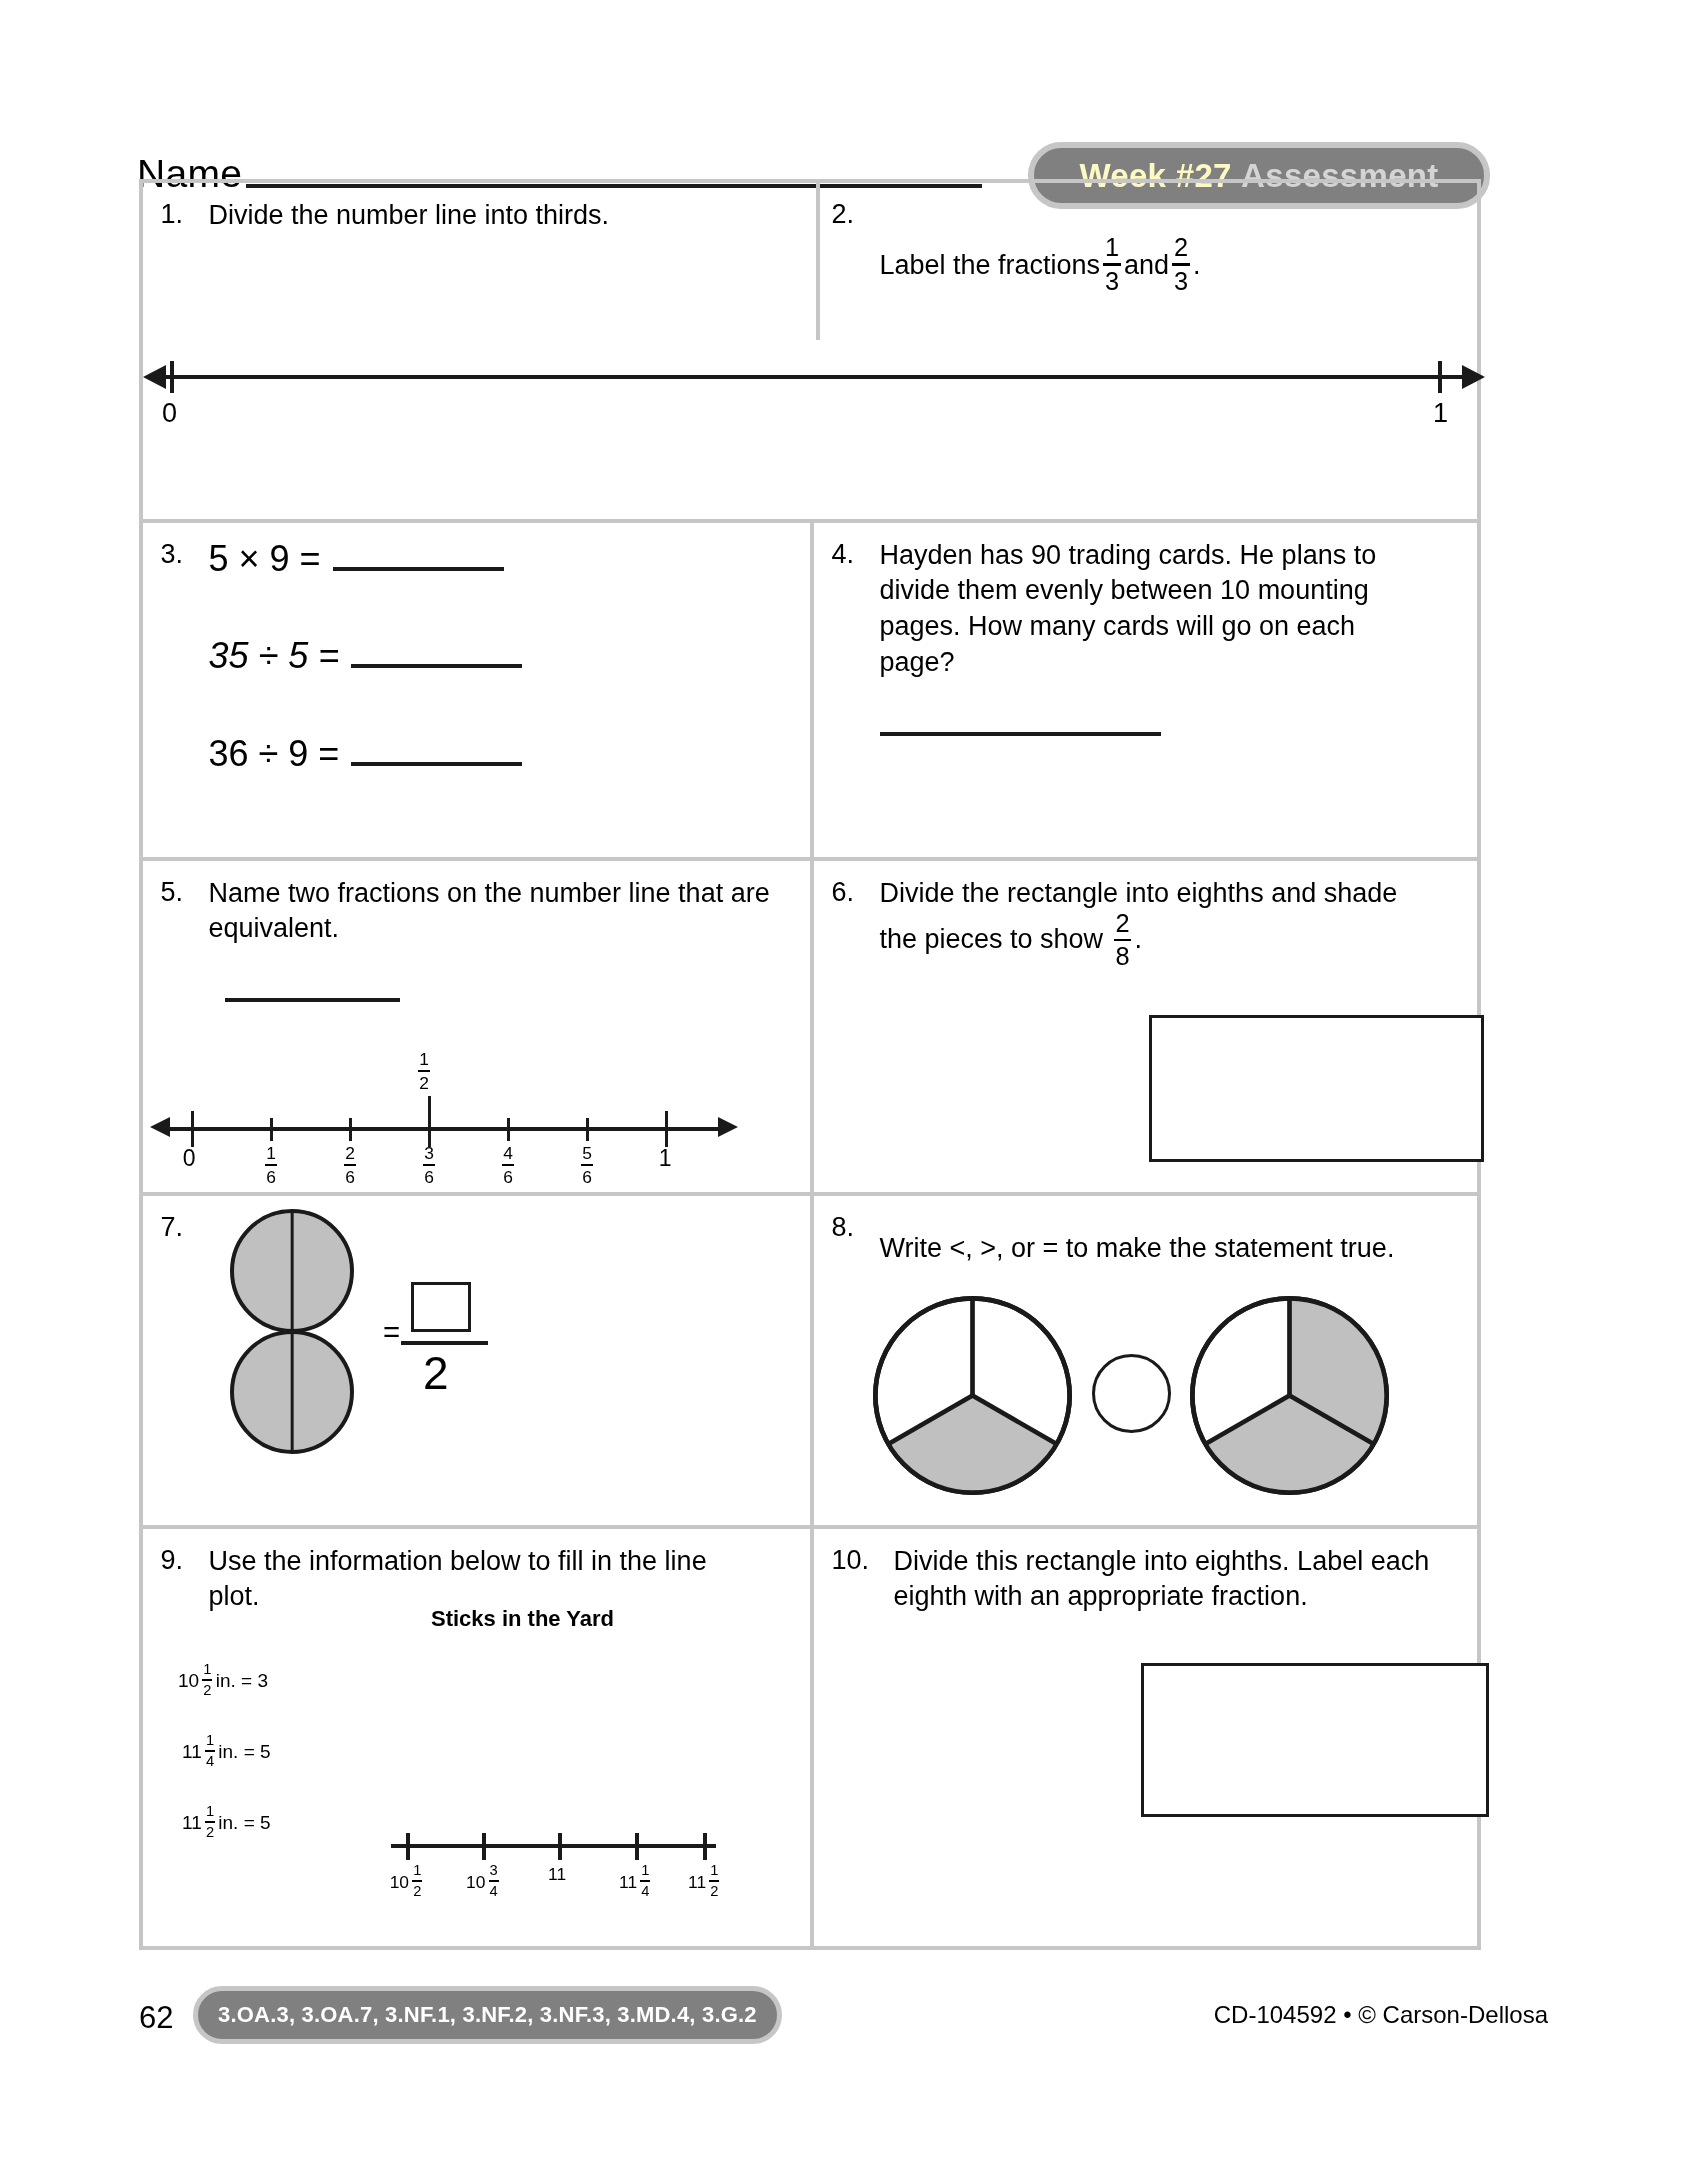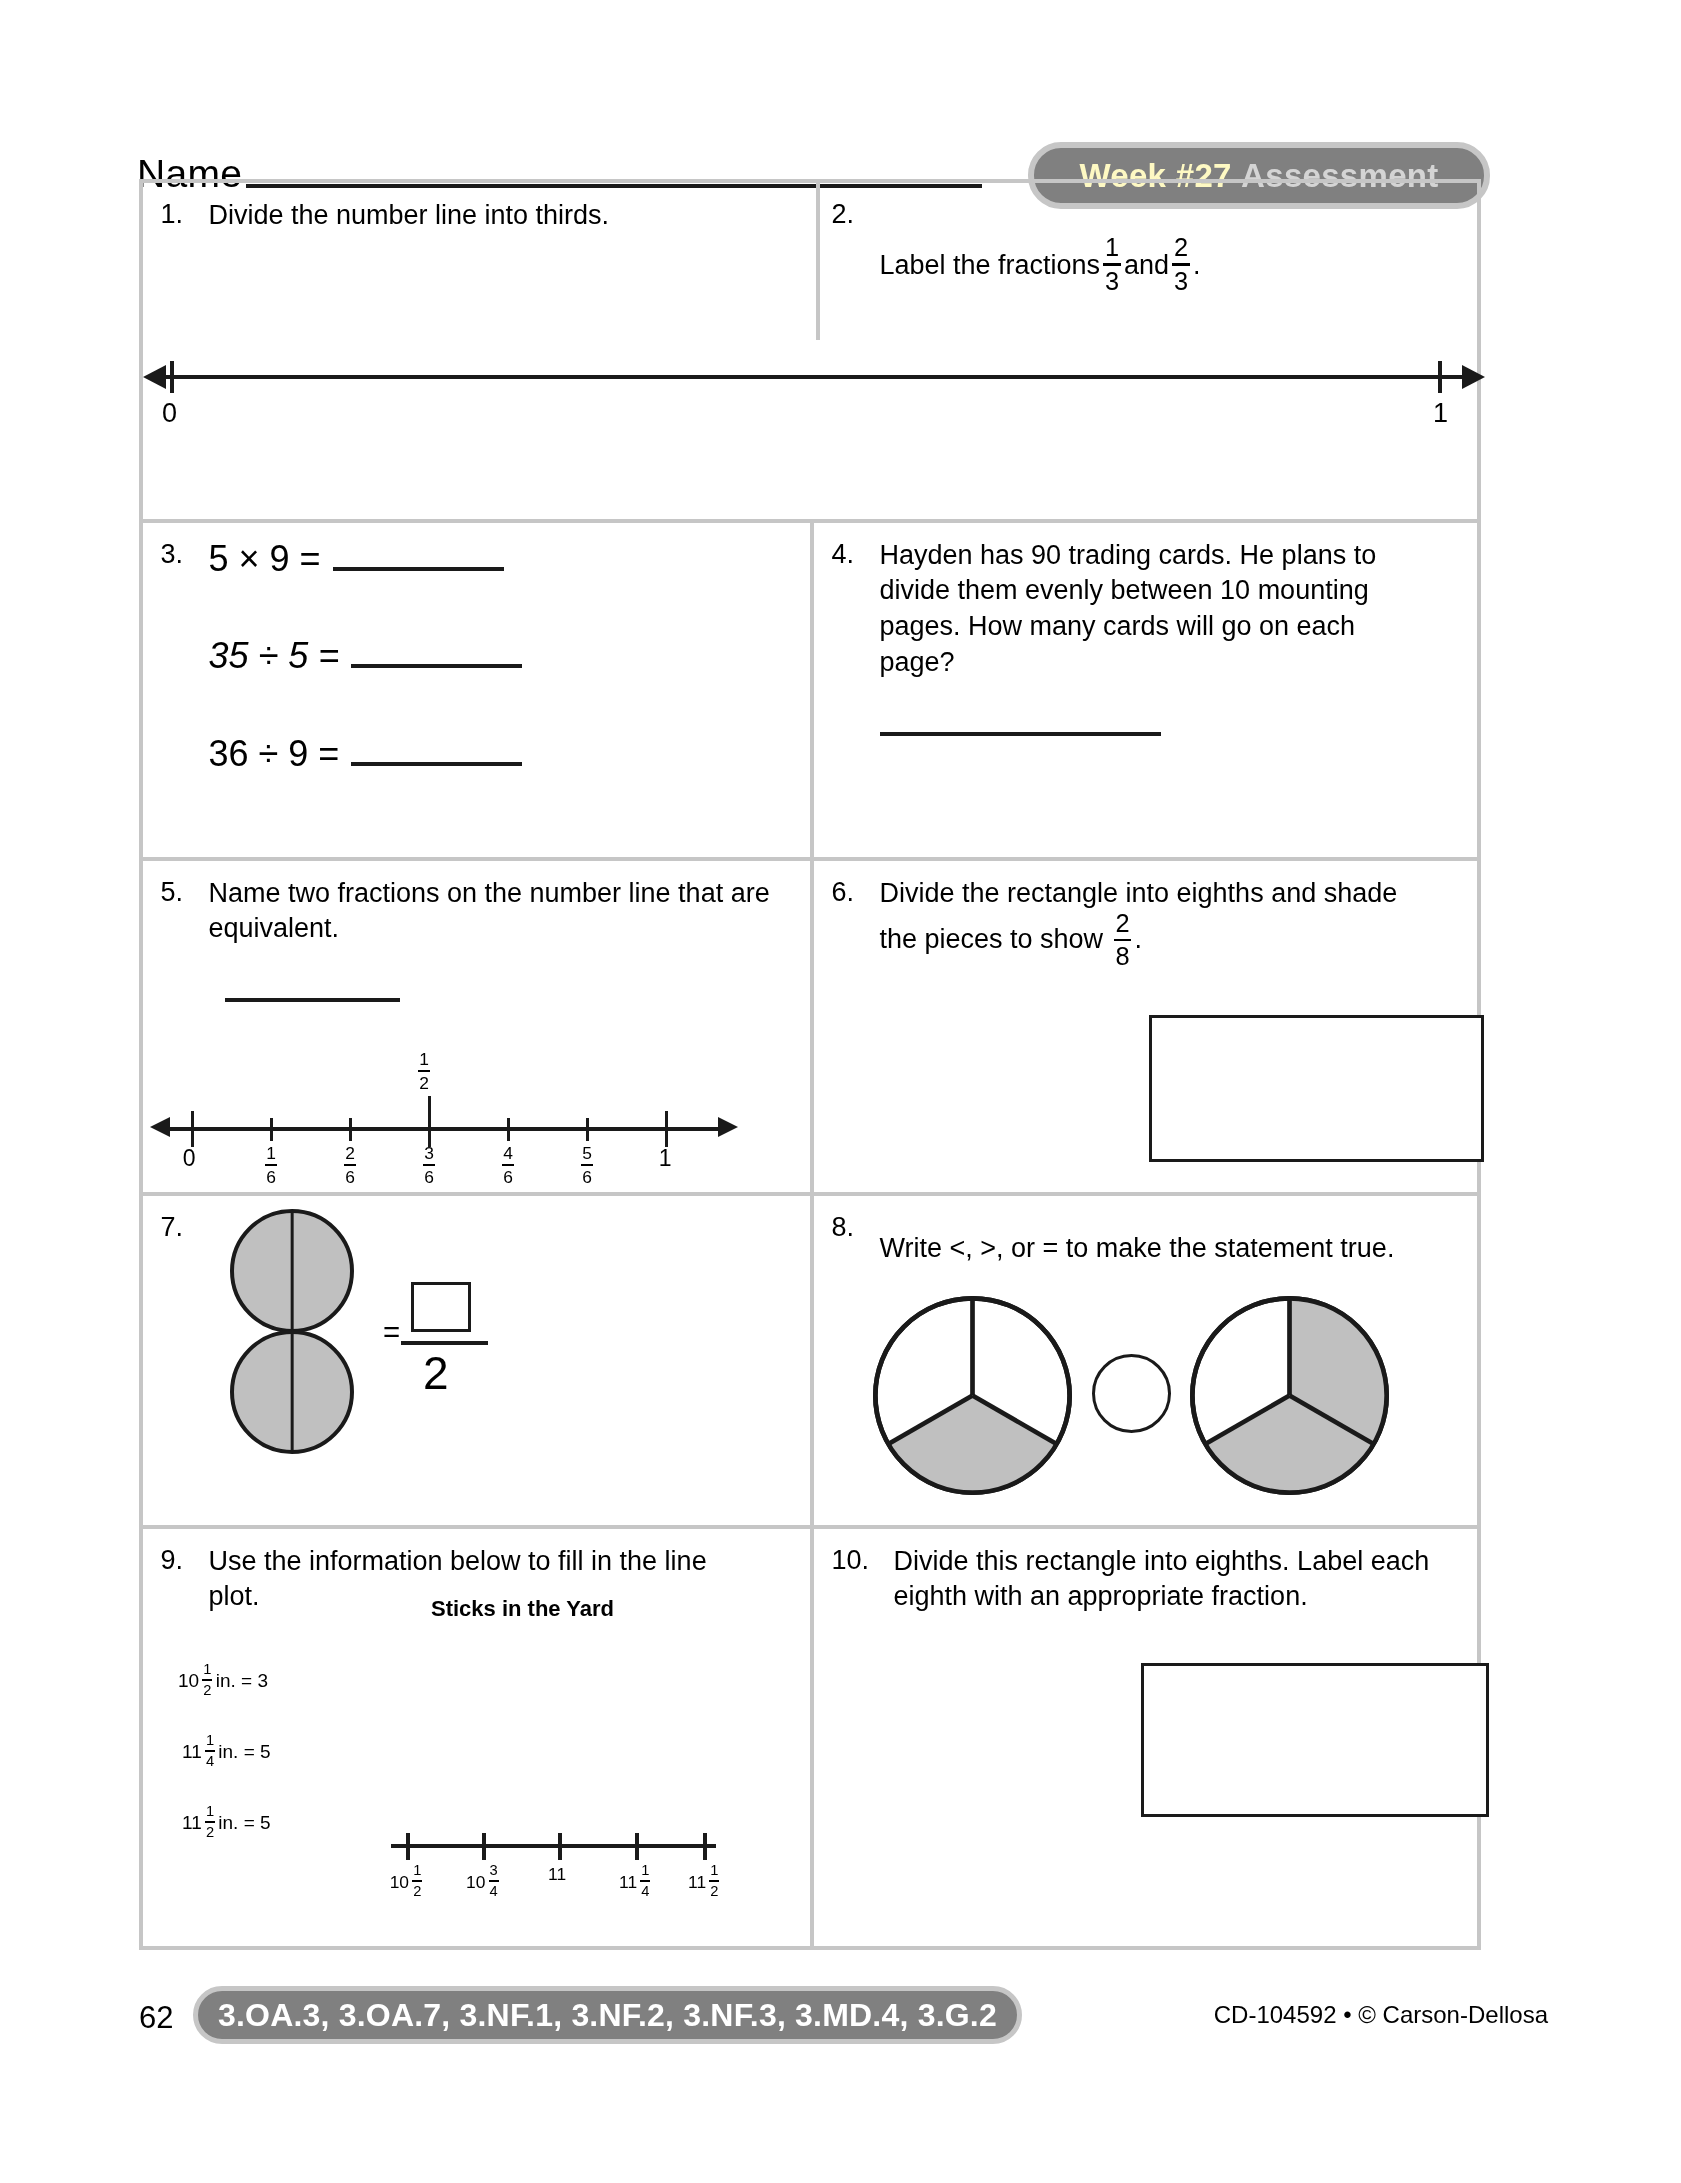--- a/index.html
+++ b/index.html
@@ -163,21 +163,21 @@
 
   
   .footer { position: absolute; left: 0; top: 1981px; width: 1682px; height: 80px; }
   .pageno { position: absolute; left: 139px; top: 19px; font-size: 31px; }
   .std-badge {
     position: absolute; left: 193px; top: 5.4px;
     height: 58px; border-radius: 29px;
     background: #808080; border: 5.4px solid #c6c6c6;
     display: flex; align-items: center; padding: 0 20px;
   }
-  .std-badge span { font-size: 32px; font-weight: bold; color: #ffffff; letter-spacing: 0.2px; }
+  .std-badge span { font-size: 22px; font-weight: bold; color: #ffffff; letter-spacing: 0.2px; }
   .copyright { position: absolute; right: 134px; top: 20px; font-size: 24px; }
 </style>
 </head>
 <body>
 
 <div class="page">
 
   <div class="header">
     <div class="name-block">
       <span class="name-label">Name</span>
@@ -406,21 +406,21 @@
       </div>
     </div>
 
     <div class="row r5">
       <div class="cell left">
         <div class="qline">
           <span class="qnum">9.</span>
           <span class="qtext" style="max-width:509px;">Use the information below to fill in the line plot.</span>
         </div>
 
-        <div class="plot-title" style="left:288px; top:67px;">Sticks in the Yard</div>
+        <div class="plot-title" style="left:288px; top:77px;">Sticks in the Yard</div>
 
         <div class="data-item" style="left:35px; top:134px;">
           <span>10</span>
           <span class="frac frac-xs">
             <span class="num">1</span>
             <span class="bar"></span>
             <span class="den">2</span>
           </span>
           <span>in. = 3</span>
         </div>

